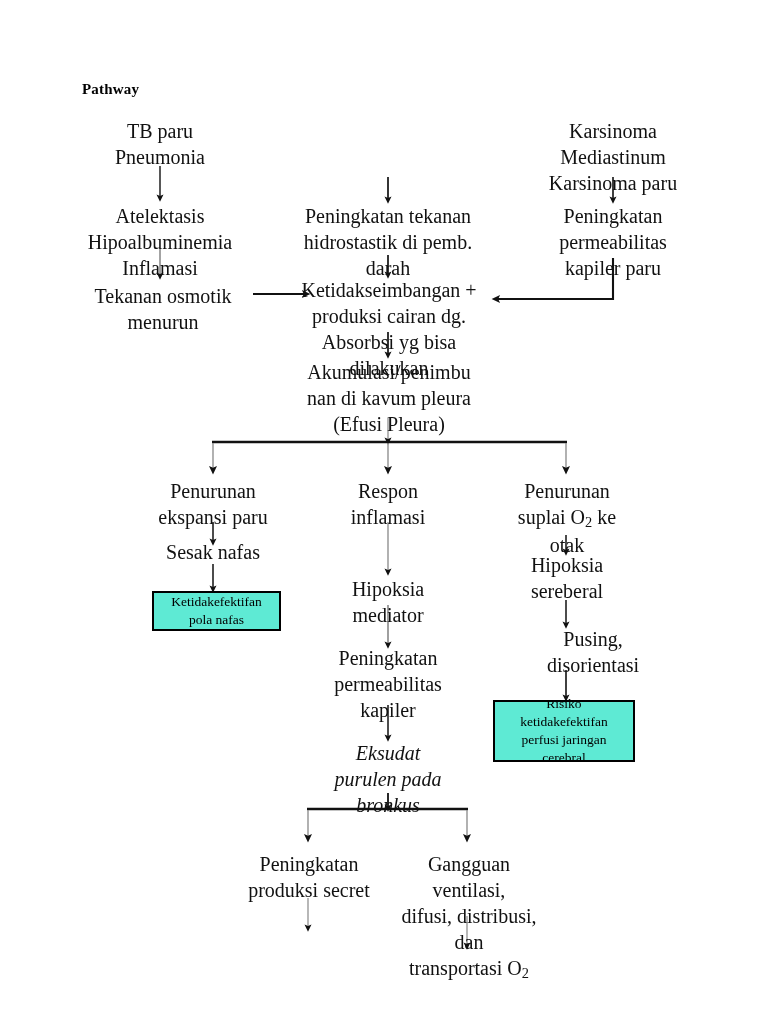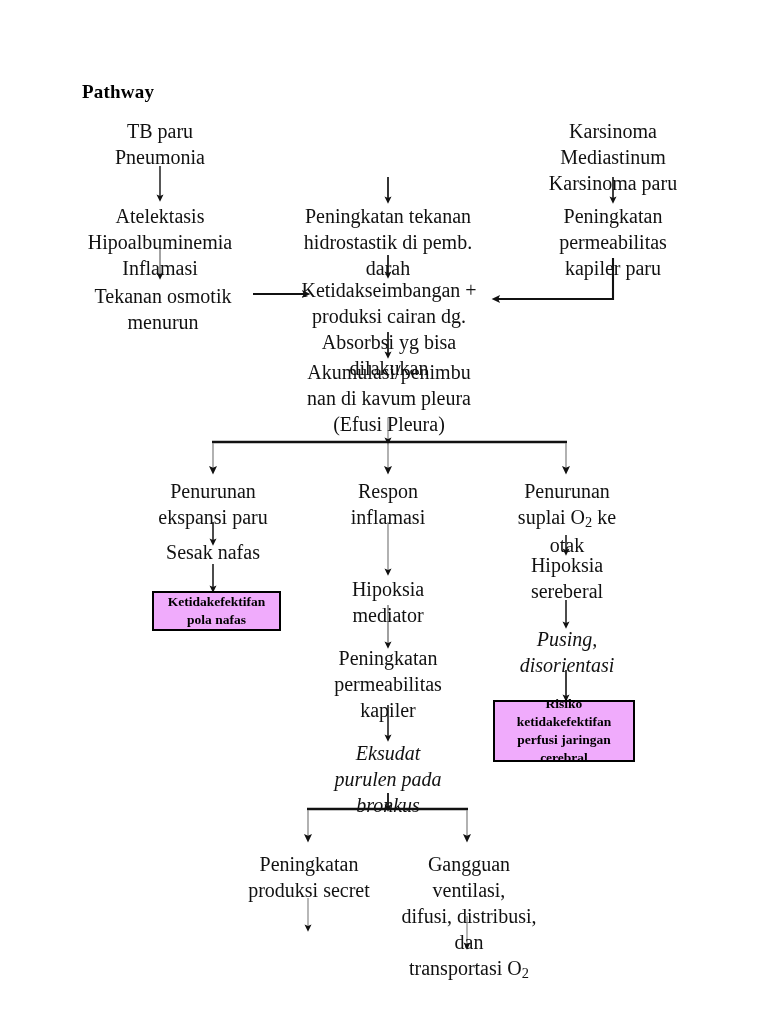--- a/index.html
+++ b/index.html
@@ -20,30 +20,30 @@
     position: absolute;
     text-align: center;
     font-size: 20px;
     line-height: 1.30;
     color: #111111;
     white-space: pre-line;
   }
   .title {
     position: absolute;
     font-weight: bold;
-    font-size: 19px;
+    font-size: 15px;
     letter-spacing: 0.2px;
     color: #000000;
   }
   .boxnode {
     position: absolute;
     border: 2.2px solid #000000;
-    background: #f0abfc;
+    background: #5eead4;
     text-align: center;
-    font-weight: bold;
+    font-weight: normal;
     font-size: 13.5px;
     line-height: 1.32;
     display: flex;
     align-items: center;
     justify-content: center;
     white-space: pre-line;
     box-sizing: border-box;
   }
   svg.edges {
     position: absolute;
@@ -170,21 +170,21 @@
 permeabilitas
 kapiler</div>
 
   <div class="node" style="left:333px; top:740px; width:110px;font-style:italic;">Eksudat
 purulen pada
 bronkus</div>
 
   <div class="node" style="left:511px; top:552px; width:112px;">Hipoksia
 sereberal</div>
 
-  <div class="node" style="left:511px; top:626px; width:112px;font-style:italic;">Pusing,
+  <div class="node" style="left:537px; top:626px; width:112px;">Pusing,
 disorientasi</div>
 
   <div class="boxnode" style="left:493px; top:700px; width:142px; height:62px;">Risiko
 ketidakefektifan
 perfusi jaringan
 cerebral</div>
 
   <div class="node" style="left:248px; top:851px; width:122px;">Peningkatan
 produksi secret</div>
 

